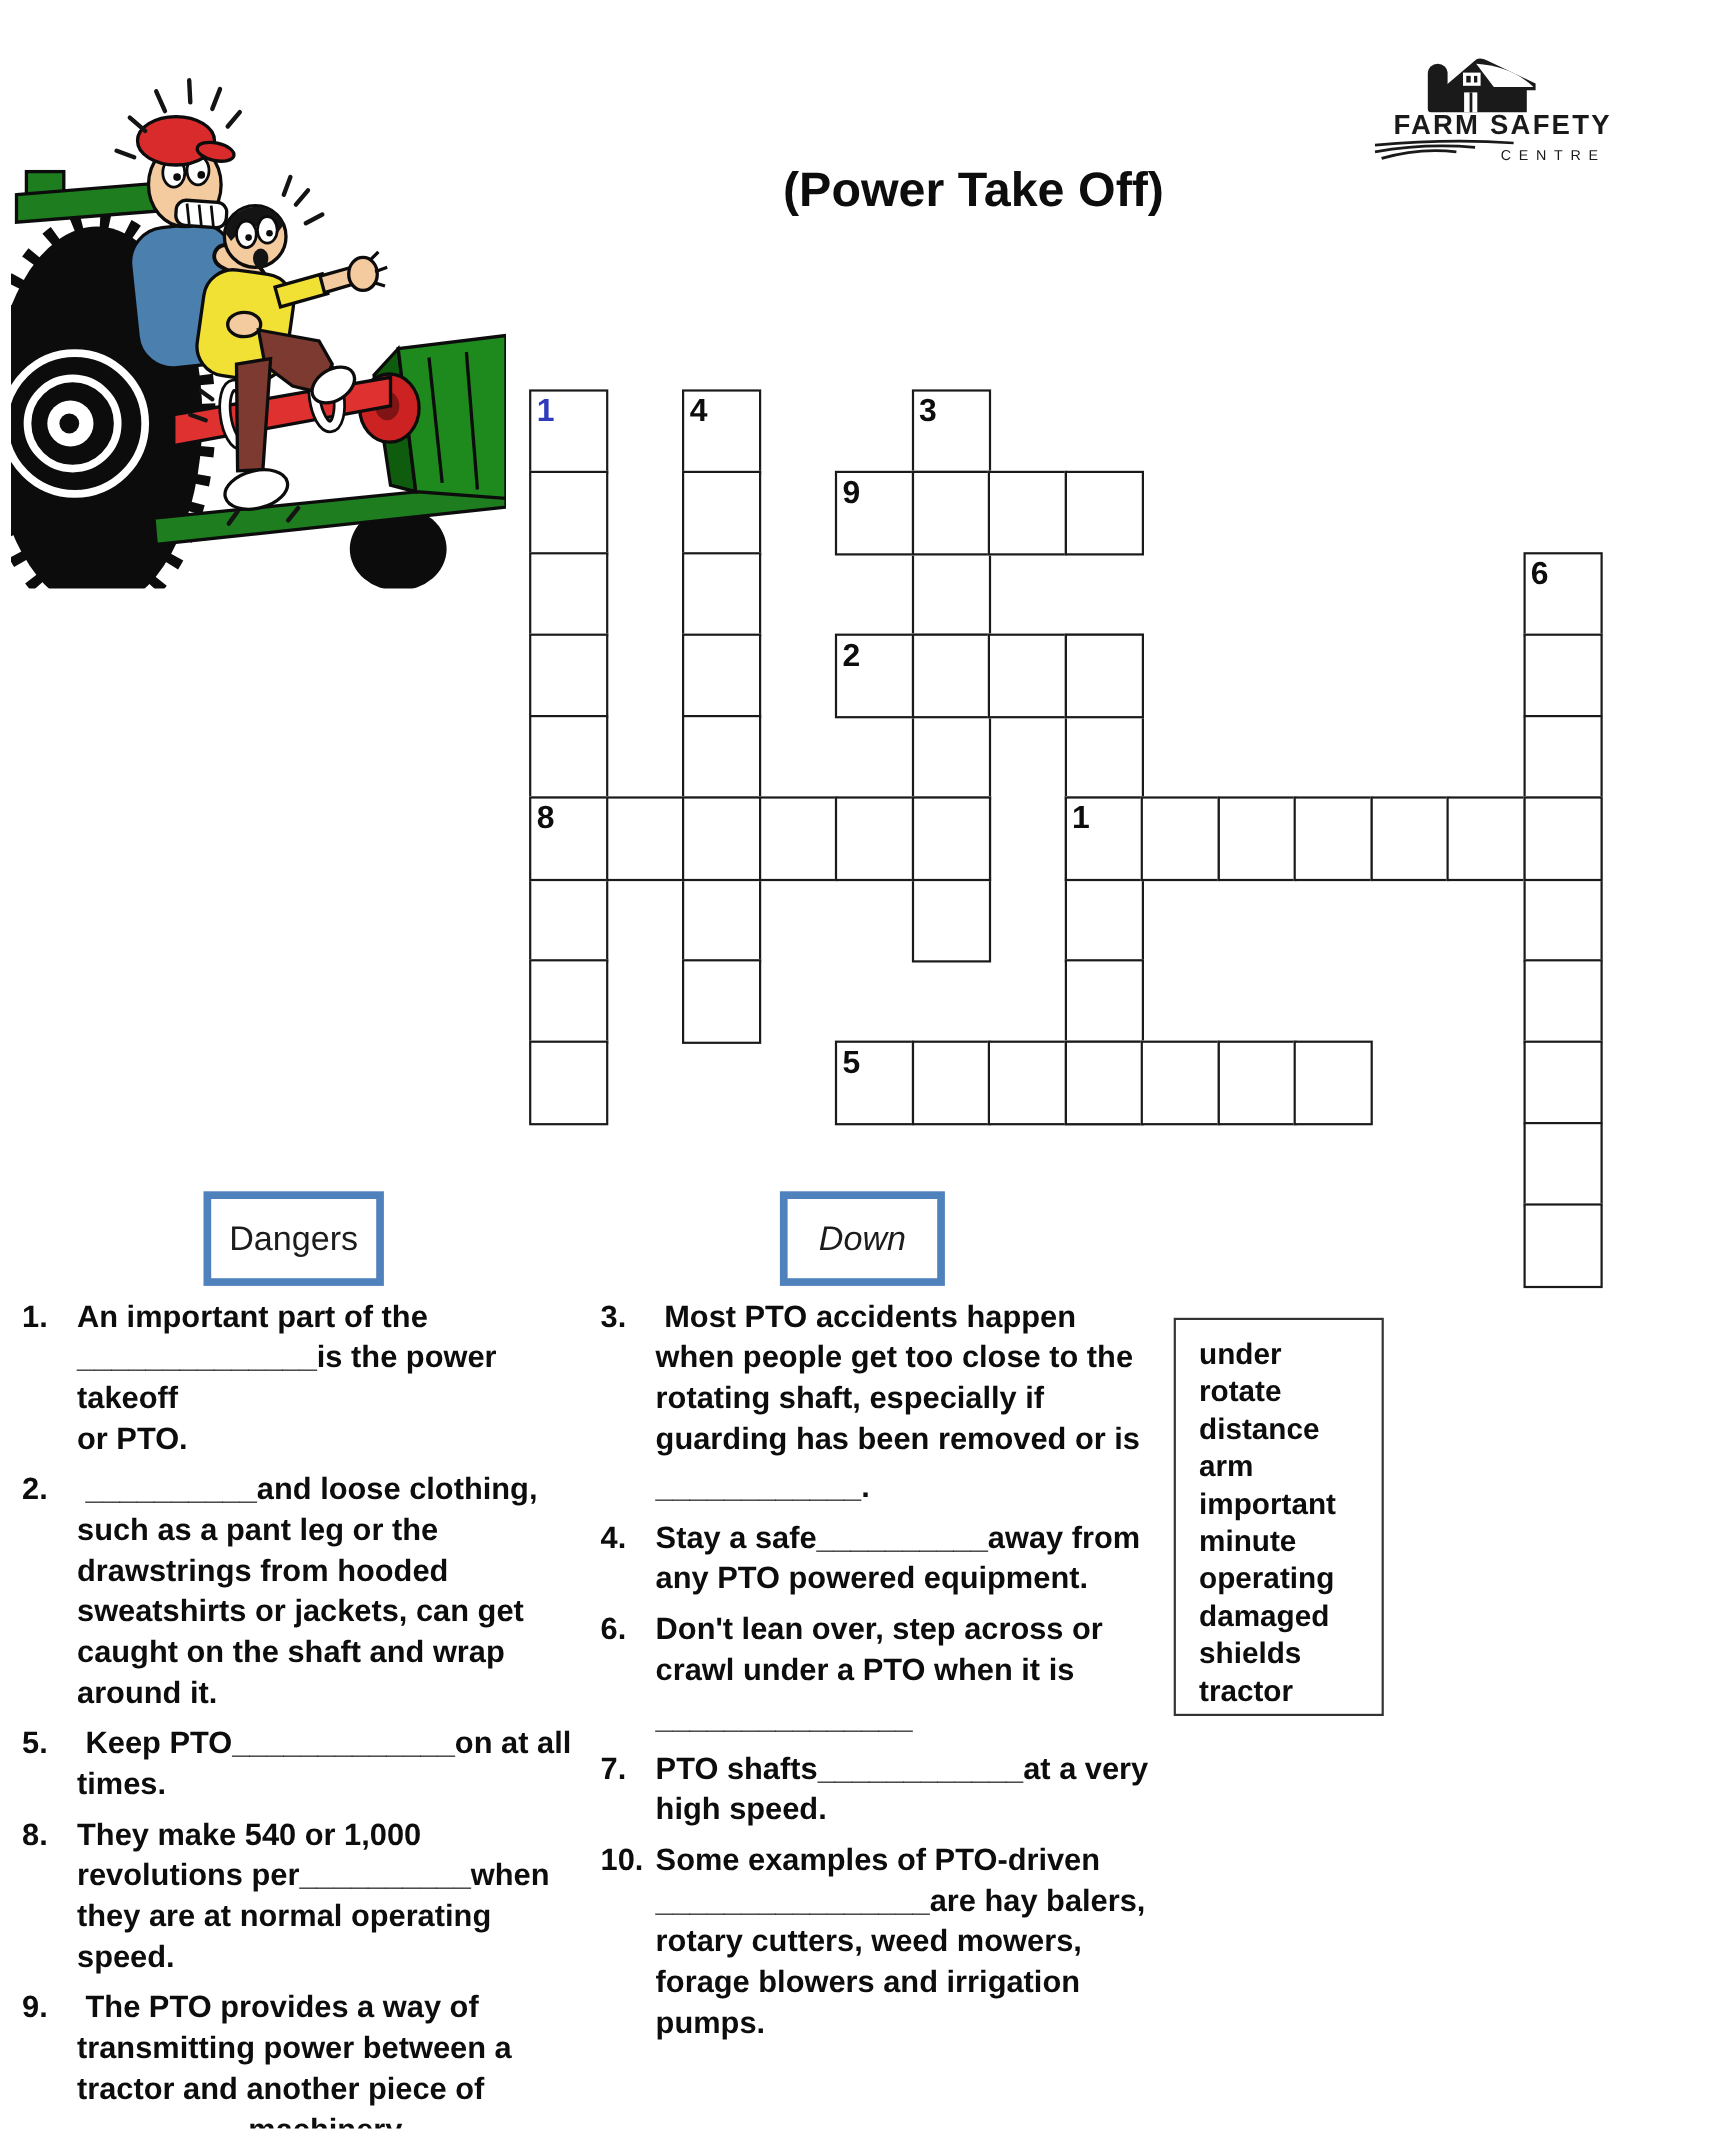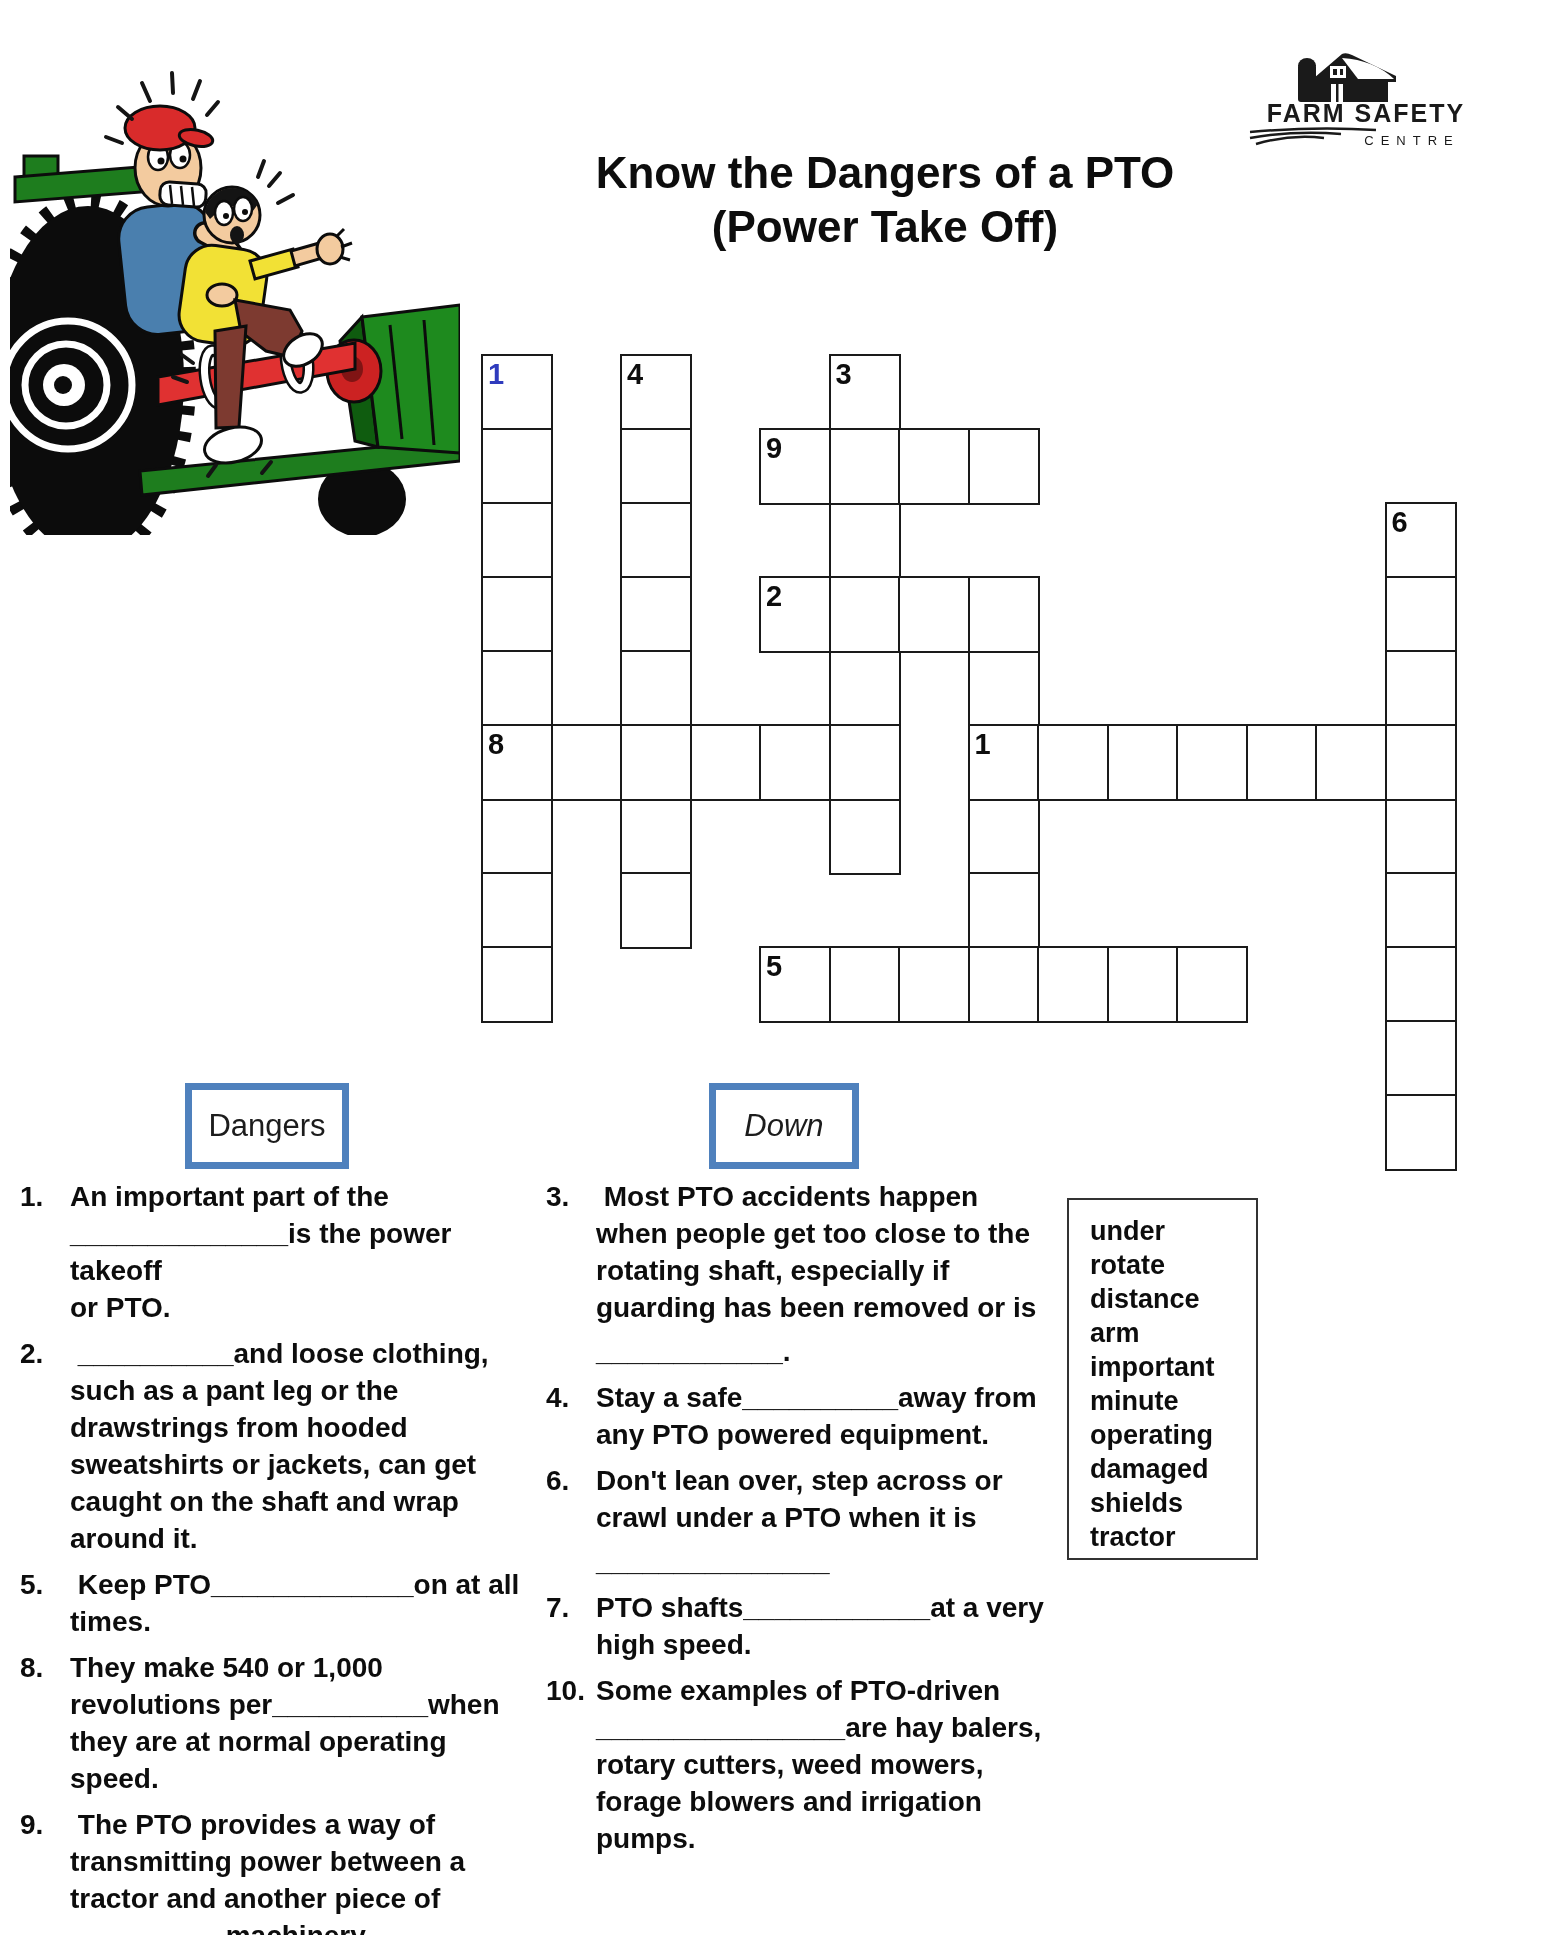--- a/index.html
+++ b/index.html
@@ -136,21 +136,20 @@
   <text id="logo-text1" x="120" y="76" text-anchor="middle" font-family="Liberation Sans, sans-serif" font-size="25" font-weight="bold" fill="#1a1a1a">FARM SAFETY</text>
   <g>
     <path d="M4,86 Q70,80 130,84" fill="none" stroke="#1a1a1a" stroke-width="2.5"></path>
     <path d="M4,92 Q50,84 95,88" fill="none" stroke="#1a1a1a" stroke-width="2.5"></path>
     <path d="M10,98 Q44,88 78,92" fill="none" stroke="#1a1a1a" stroke-width="2.5"></path>
   </g>
   <text id="logo-text2" x="166" y="99" text-anchor="middle" letter-spacing="7" font-family="Liberation Sans, sans-serif" font-size="13" fill="#1a1a1a">CENTRE</text>
 </svg>
 
 <div id="title" class="abs">
-  <div>Know the Dangers of a PTO</div>
   <div>(Power Take Off)</div>
 </div>
 
 <div id="grid" class="abs" style="left:0;top:0;">
     <div class="cw-cell" style="left: 481px; top: 354px; width: 72px; height: 76.5px;"></div>
     <div class="cw-num" style="left: 488px; top: 360px; color: rgb(47, 59, 189);">1</div>
     <div class="cw-cell" style="left: 481px; top: 428px; width: 72px; height: 76.5px;"></div>
     <div class="cw-cell" style="left: 481px; top: 502px; width: 72px; height: 76.5px;"></div>
     <div class="cw-cell" style="left: 481px; top: 576px; width: 72px; height: 76.5px;"></div>
     <div class="cw-cell" style="left: 481px; top: 650px; width: 72px; height: 76.5px;"></div>

